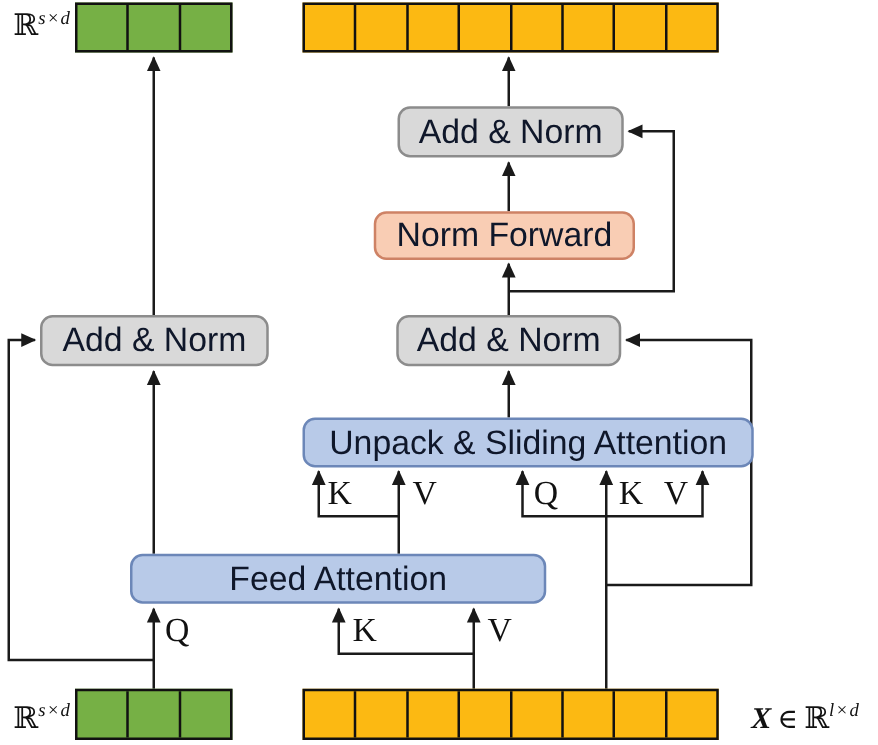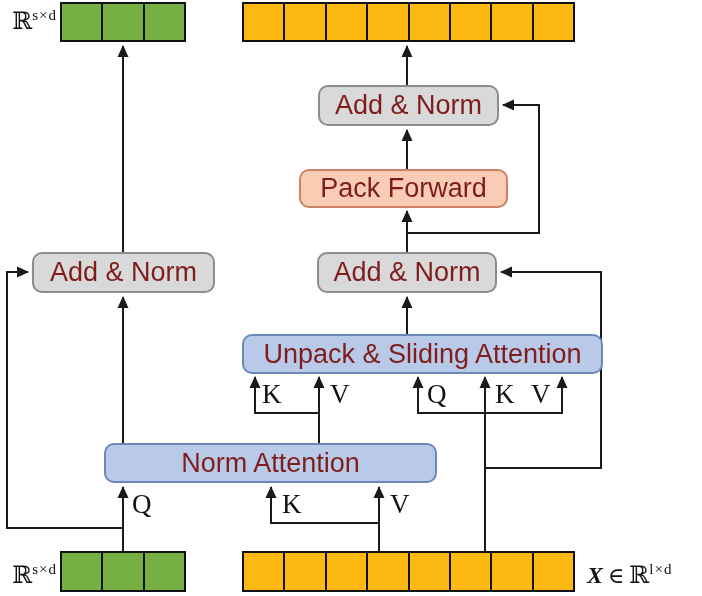--- a/index.html
+++ b/index.html
@@ -16,41 +16,41 @@
   
   .bar{position:absolute;display:flex;border:2px solid var(--bar_border);}
   .bar .cell{flex:1;border-right:2px solid var(--bar_border);}
   .bar .cell:last-child{border-right:none;}
   .bar.green{background:var(--green);}
   .bar.orange{background:var(--orange);}
 
   
   .block{
     position:absolute;display:flex;align-items:center;justify-content:center;
-    border-radius:10px;font-size:27px;color:#7f1d1d;white-space:nowrap;
+    border-radius:10px;font-size:27px;color:#0f172a;white-space:nowrap;
   }
   .block.gray {background:var(--box_gray_fill);  border:2px solid var(--box_gray_border);}
   .block.blue {background:var(--box_blue_fill);  border:2px solid var(--box_blue_border);}
   .block.peach{background:var(--box_peach_fill); border:2px solid var(--box_peach_border);}
 
   
   .port{
     position:absolute;font-family:"Liberation Serif","DejaVu Serif",serif;
     font-size:27px;color:#111;line-height:1;
   }
 
   
   .tensor{
     position:absolute;font-family:"Liberation Serif","DejaVu Serif",serif;
     font-size:24px;color:#111;line-height:1.1;white-space:nowrap;
   }
   .tensor .var{font-style:italic;font-weight:bold;}
   .tensor .elem{padding:0 5px;font-size:22px;}
   .tensor .set{font-family:"DejaVu Serif","DejaVu Sans",serif;}
-  .tensor .sup{font-size:15px;vertical-align:super;letter-spacing:1px;}
+  .tensor .sup{font-style:italic;font-size:15px;vertical-align:super;letter-spacing:1px;}
 </style>
 </head>
 <body>
 
 <div class="stage">
 
   <svg class="wires" viewBox="0 0 702 596" xmlns="http://www.w3.org/2000/svg">
     <defs>
       <marker id="arrow" markerUnits="userSpaceOnUse" markerWidth="14" markerHeight="14" refX="11" refY="6" orient="auto">
         <path d="M0,0.5 L12,6 L0,11.5 Z" fill="#1a1a1a"></path>
@@ -107,30 +107,30 @@
       <div class="cell"></div>
       <div class="cell"></div>
     </div>
 
   <div class="tensor" style="left:0;top:7px;width:57px;text-align:right;">
     <span class="var"></span><span class="set">ℝ</span><span class="sup">s×d</span>
   </div>
   <div class="tensor" style="left:0;top:561px;width:57px;text-align:right;">
     <span class="var"></span><span class="set">ℝ</span><span class="sup">s×d</span>
   </div>
-  <div class="tensor" style="left:587px;top:561px;">
+  <div class="tensor" style="left:601px;top:561px;">
     <span class="var">X</span><span class="elem">∈</span><span class="set">ℝ</span><span class="sup">l×d</span>
   </div>
 
   <div class="block gray" style="left:32px;top:252px;width:183px;height:41px;">Add &amp; Norm</div>
   <div class="block gray" style="left:318px;top:85px;width:181px;height:41px;">Add &amp; Norm</div>
-  <div class="block peach" style="left:299px;top:169px;width:209px;height:39px;">Pack Forward</div>
+  <div class="block peach" style="left:299px;top:169px;width:209px;height:39px;">Norm Forward</div>
   <div class="block gray" style="left:317px;top:252px;width:180px;height:41px;">Add &amp; Norm</div>
   <div class="block blue" style="left:214px;top:334px;width:361px;height:40px;margin-left:28px;">Unpack &amp; Sliding Attention</div>
-  <div class="block blue" style="left:104px;top:443px;width:333px;height:40px;">Norm Attention</div>
+  <div class="block blue" style="left:104px;top:443px;width:333px;height:40px;">Feed Attention</div>
 
   <div class="port" style="left:262px;top:381px;">K</div>
   <div class="port" style="left:330px;top:381px;">V</div>
   <div class="port" style="left:427px;top:381px;">Q</div>
   <div class="port" style="left:495px;top:381px;">K</div>
   <div class="port" style="left:531px;top:381px;">V</div>
   <div class="port" style="left:132px;top:491px;">Q</div>
   <div class="port" style="left:282px;top:491px;">K</div>
   <div class="port" style="left:390px;top:491px;">V</div>
 

